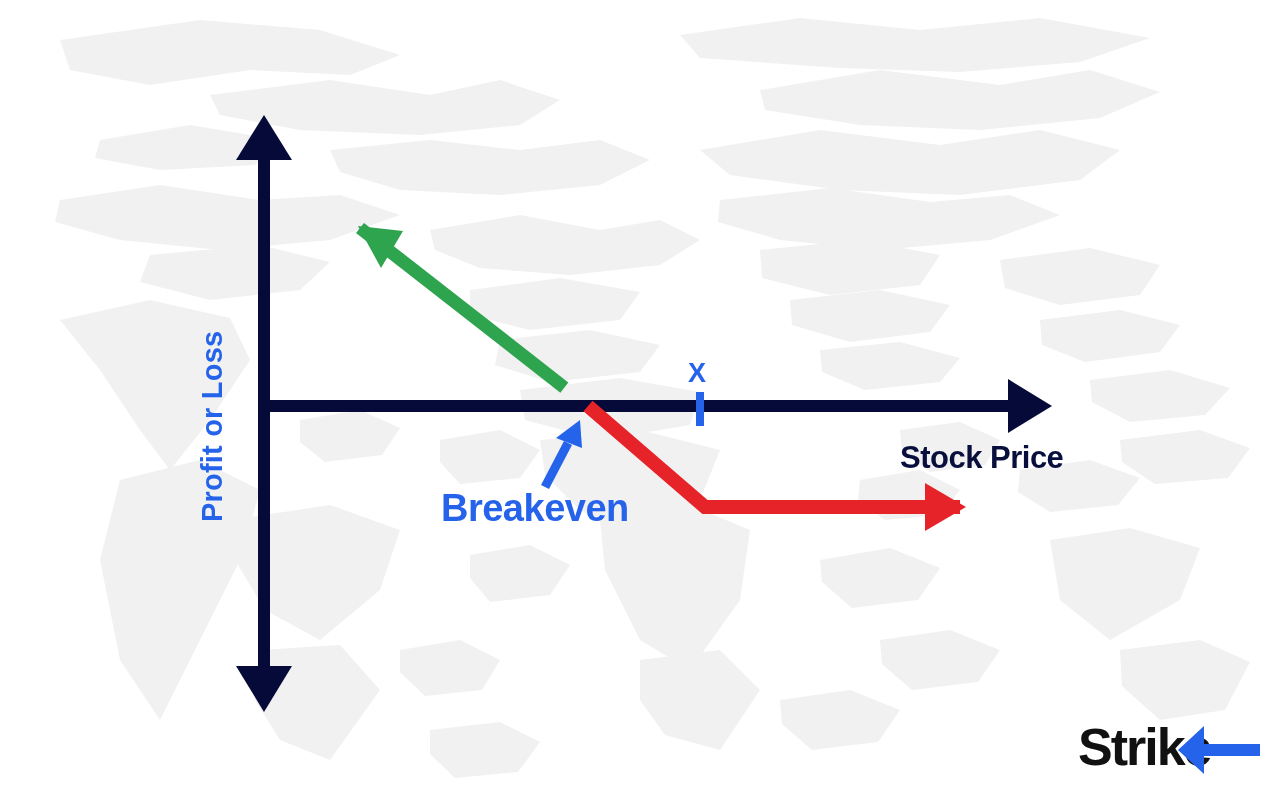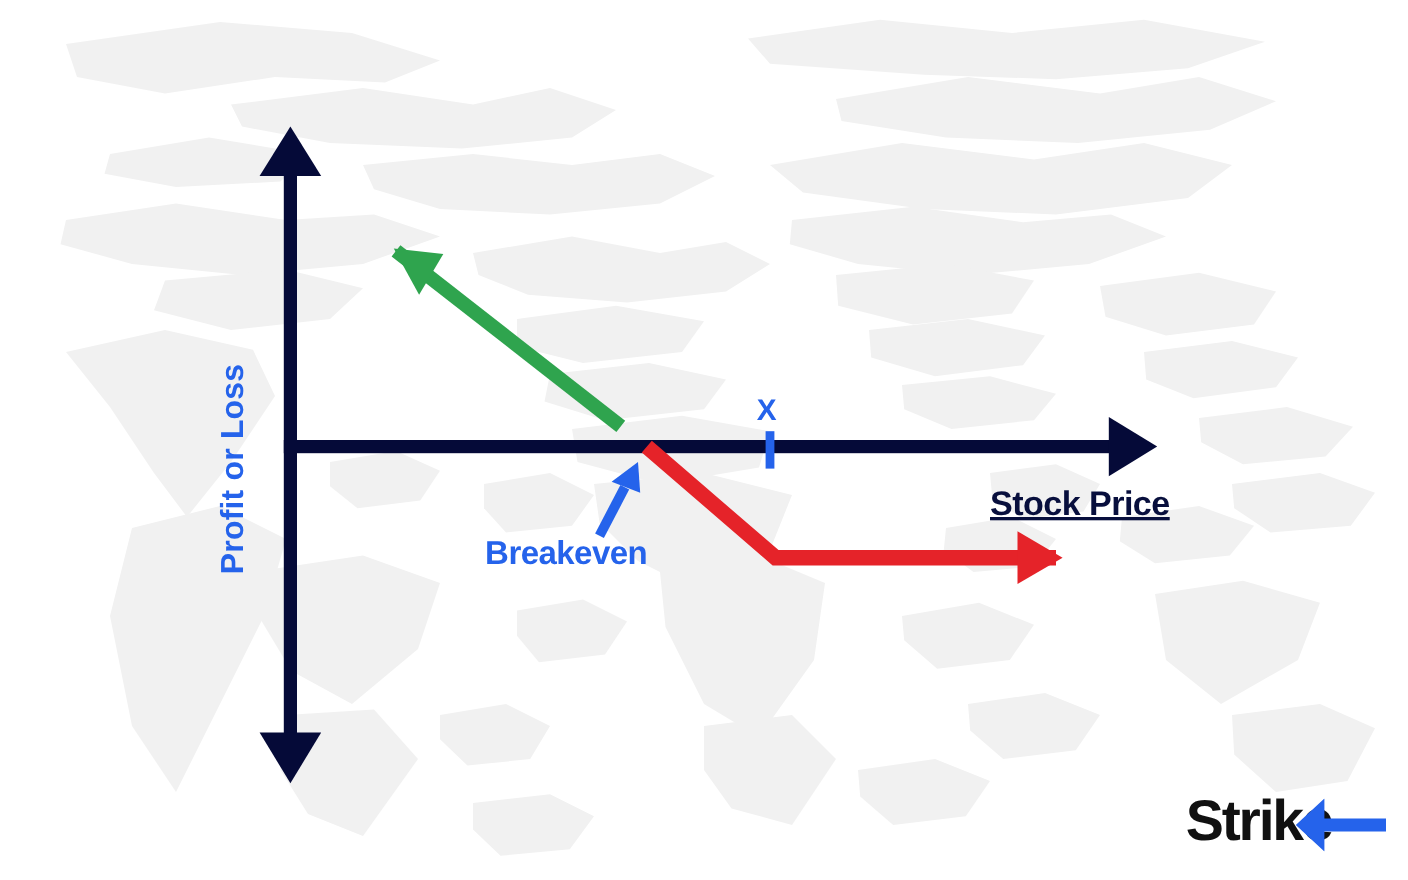--- a/index.html
+++ b/index.html
@@ -46,32 +46,31 @@
     transform-origin: 0 0;
     font-size: 29px;
     color: #2563eb;
     letter-spacing: 0.2px;
   }
   #xlabel {
     left: 900px;
     top: 440px;
     font-size: 31px;
     color: #080f3d;
-    text-decoration: underline;
   }
   #xmark {
     left: 688px;
     top: 358px;
     font-size: 27px;
     color: #2563eb;
   }
   #belabel {
     left: 441px;
     top: 487px;
-    font-size: 30px;
+    font-size: 38px;
     color: #2563eb;
   }
   #logo {
     position: absolute;
     left: 1078px;
     top: 718px;
     width: 180px;
     height: 62px;
   }
   #logo .logotext {

